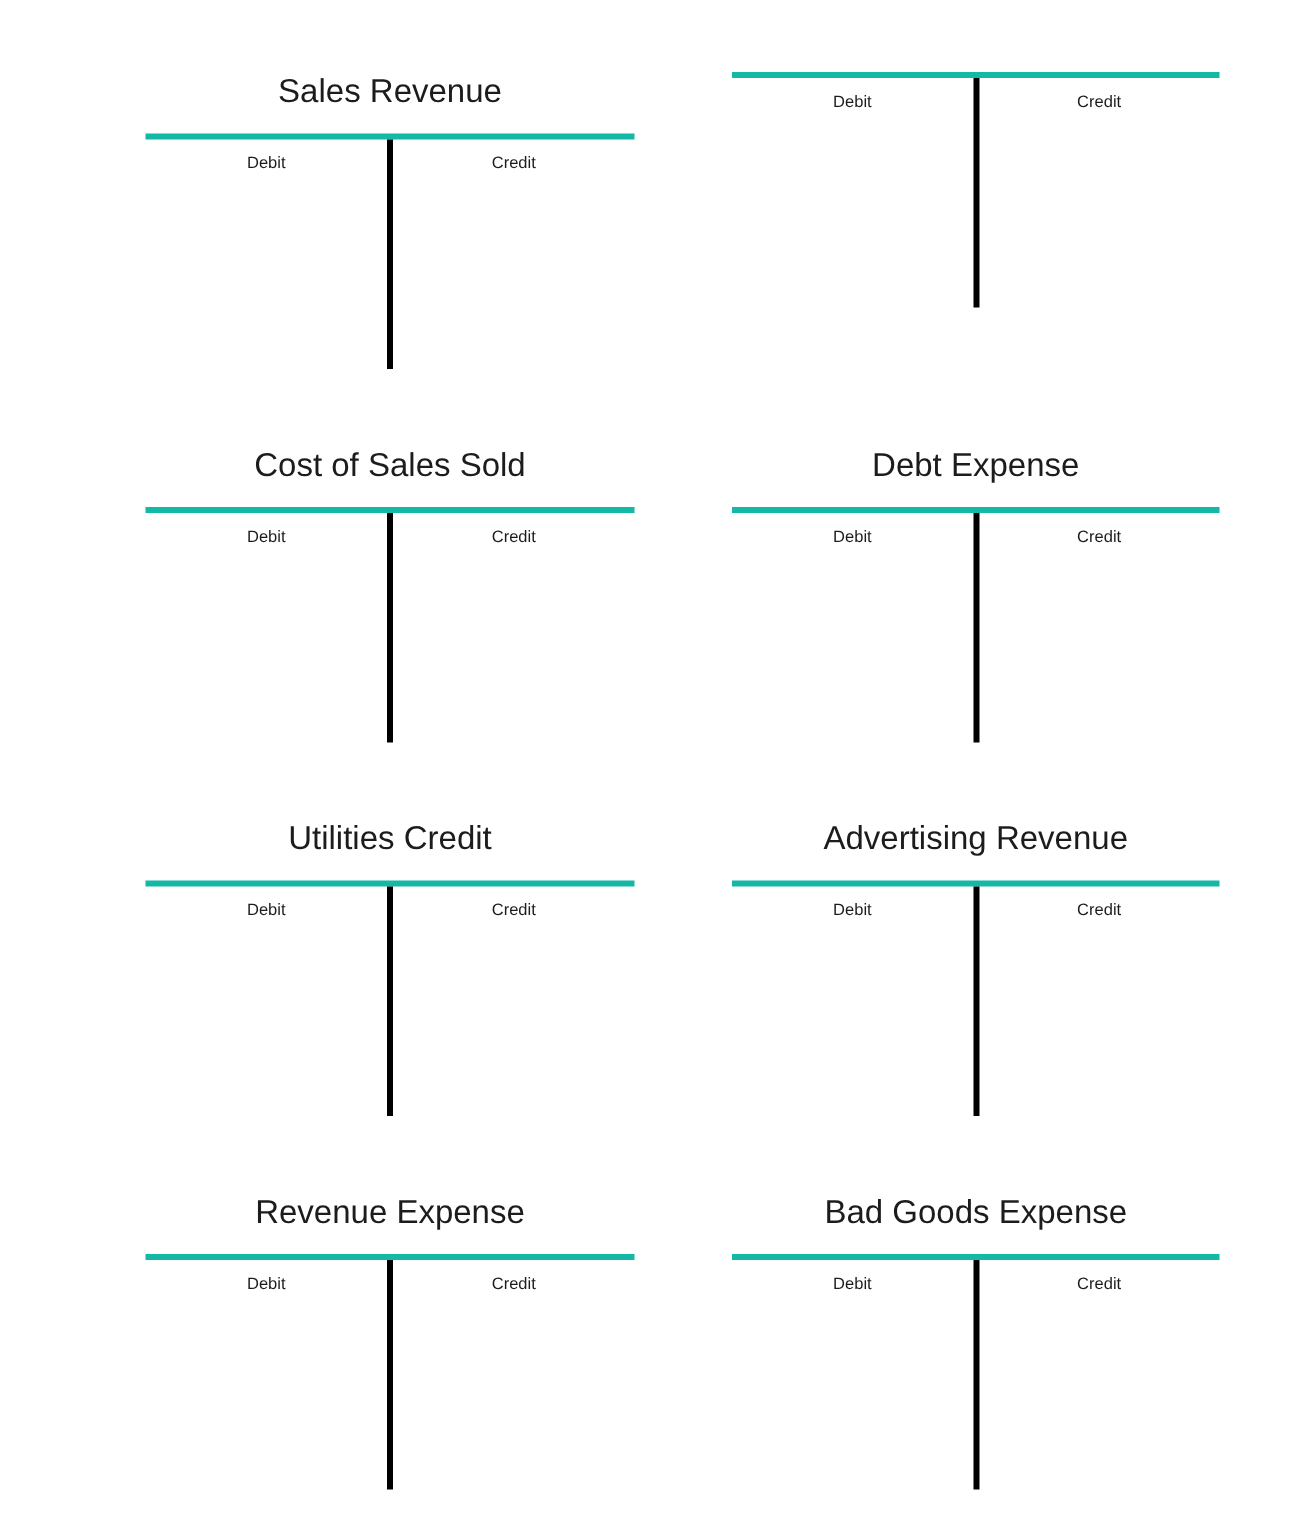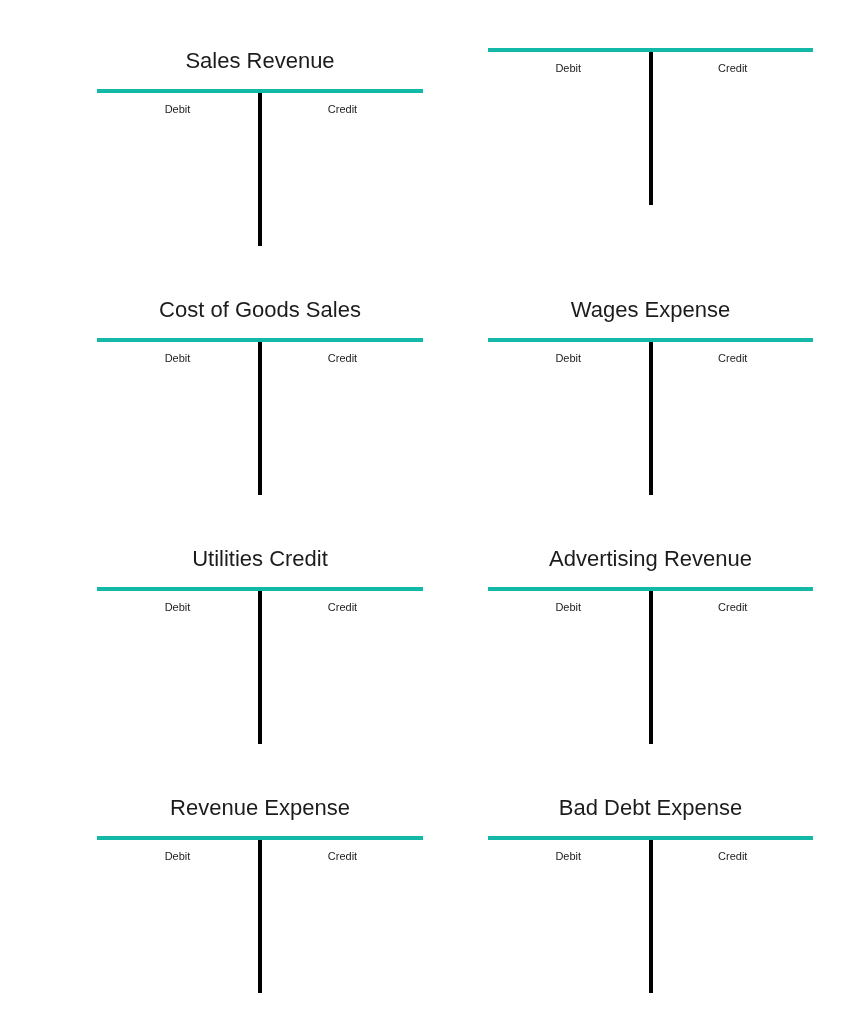--- a/index.html
+++ b/index.html
@@ -88,34 +88,34 @@
           <span class="collabel">Debit</span>
         </div>
         <div class="tstem"></div>
         <div class="thalf">
           <span class="collabel">Credit</span>
         </div>
       </div>
     </section>
 
     <section class="taccount">
-      <h2 class="account-title">Cost of Goods Sales</h2>
+      <h2 class="account-title">Cost of Sales Sold</h2>
       <div class="tshape">
         <div class="thalf">
           <span class="collabel">Debit</span>
         </div>
         <div class="tstem"></div>
         <div class="thalf">
           <span class="collabel">Credit</span>
         </div>
       </div>
     </section>
 
     <section class="taccount">
-      <h2 class="account-title">Wages Expense</h2>
+      <h2 class="account-title">Debt Expense</h2>
       <div class="tshape">
         <div class="thalf">
           <span class="collabel">Debit</span>
         </div>
         <div class="tstem"></div>
         <div class="thalf">
           <span class="collabel">Credit</span>
         </div>
       </div>
     </section>
@@ -153,21 +153,21 @@
           <span class="collabel">Debit</span>
         </div>
         <div class="tstem"></div>
         <div class="thalf">
           <span class="collabel">Credit</span>
         </div>
       </div>
     </section>
 
     <section class="taccount">
-      <h2 class="account-title">Bad Debt Expense</h2>
+      <h2 class="account-title">Bad Goods Expense</h2>
       <div class="tshape">
         <div class="thalf">
           <span class="collabel">Debit</span>
         </div>
         <div class="tstem"></div>
         <div class="thalf">
           <span class="collabel">Credit</span>
         </div>
       </div>
     </section>

